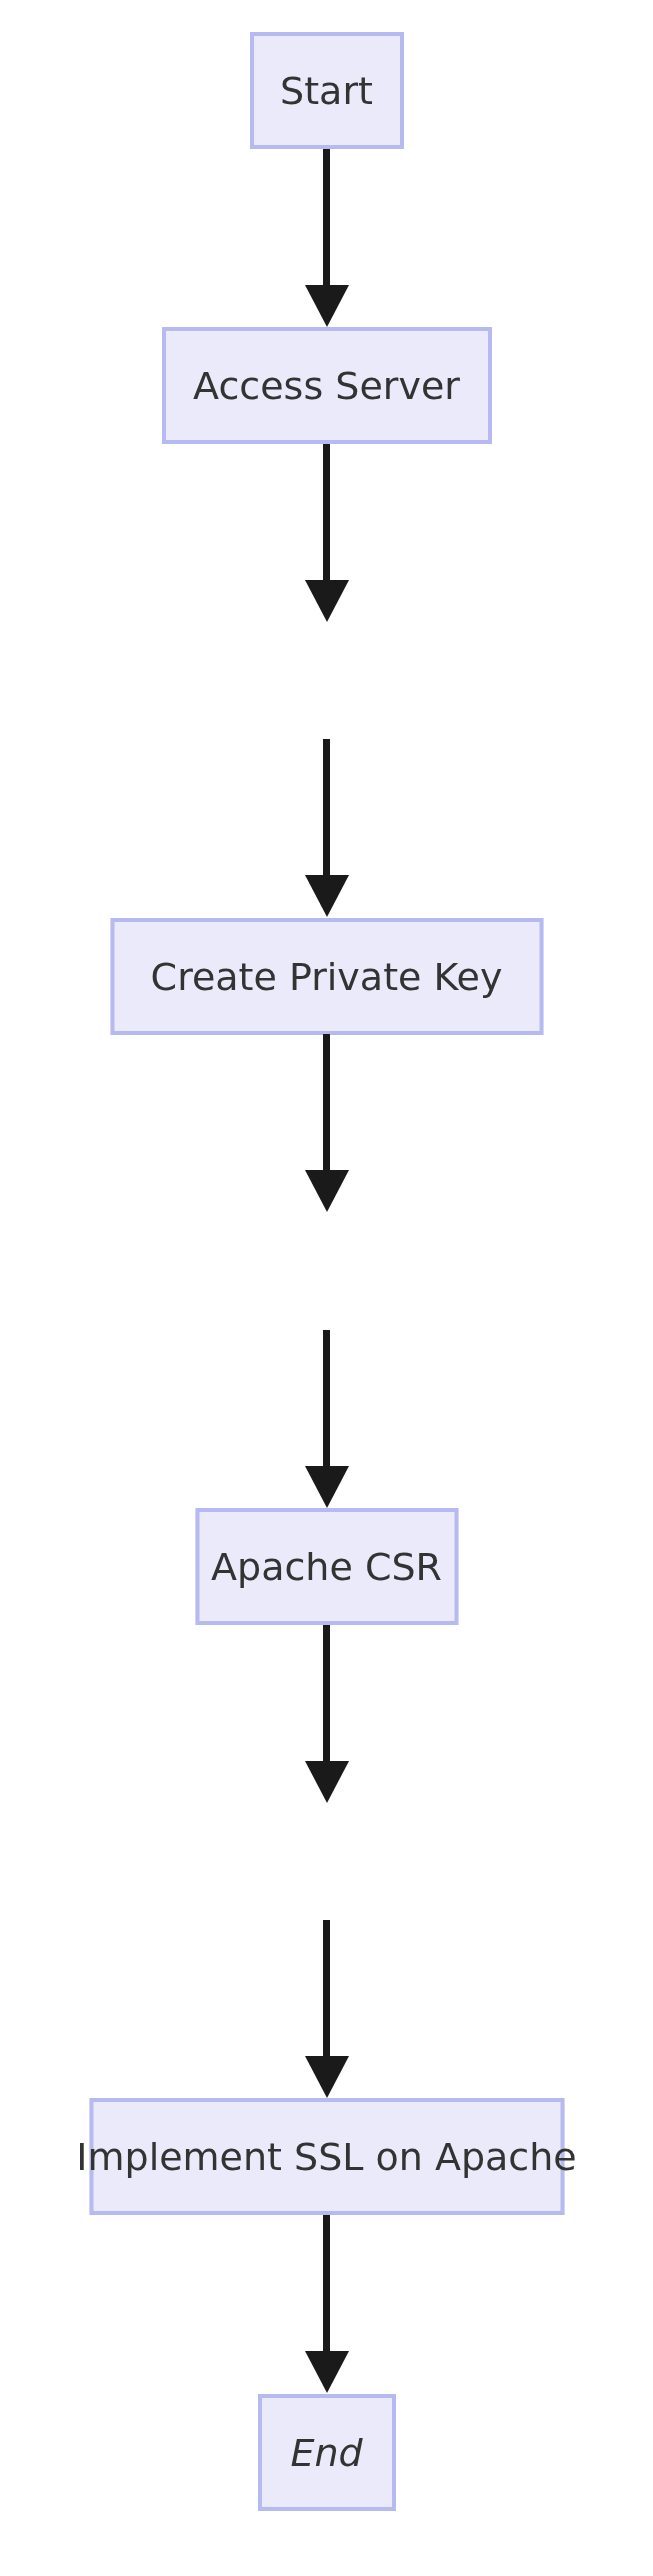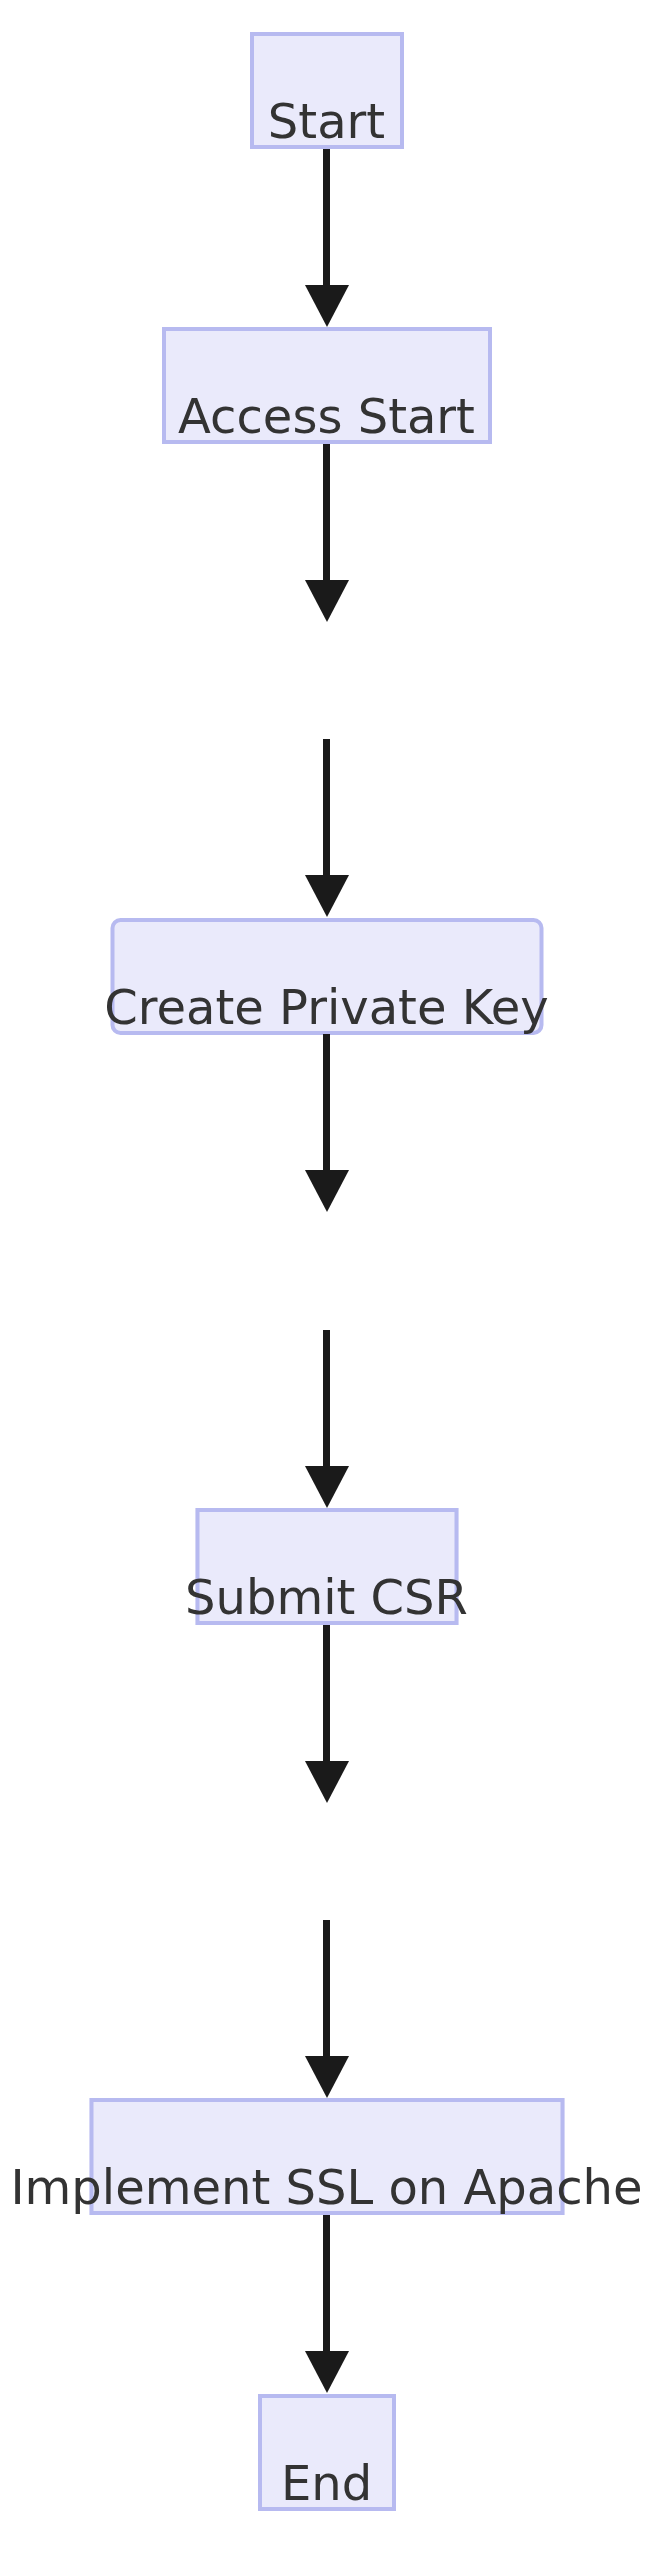--- a/index.html
+++ b/index.html
@@ -13,24 +13,24 @@
   }
   .node {
     position: absolute;
     left: 50%;
     transform: translateX(-50%);
     height: 117px;
     box-sizing: border-box;
     background: var(--node-fill, #EAEAFB);
     border: 4px solid var(--node-border, #B7BAF0);
     color: var(--text-color, #333333);
-    font-size: 48px;
+    font-size: 38px;
     line-height: 1;
     display: flex;
-    align-items: flex-end;
+    align-items: center;
     justify-content: center;
     white-space: nowrap;
     text-align: center;
   }
   .connector {
     position: absolute;
     left: 50%;
     transform: translateX(-50%);
     width: 44px;
     height: 178px;
@@ -47,43 +47,43 @@
     width: 0;
     height: 0;
     border-left: 22px solid transparent;
     border-right: 22px solid transparent;
     border-top: 42px solid var(--arrow-color, #1a1a1a);
   }
   
   .w-start { width: 154px; }
   .w-access { width: 330px; }
   .w-locate { width: 389px; }
-  .w-createkey { width: 433px; border-radius: 10px; }
+  .w-createkey { width: 433px; }
   .w-generate { width: 340px; }
   .w-verify { width: 263px; }
   .w-submit { width: 292px; }
   .w-implement { width: 475px; }
-  .w-end { width: 138px; }
+  .w-end { width: 138px; font-style: italic; }
 </style>
 </head>
 <body>
 
 <div id="canvas" style="background: rgb(255, 255, 255);">
 
   <div class="node w-start" style="top:32px">
     <span>Start</span>
   </div>
 
   <div class="connector" style="top:149px">
     <div class="arrow-line"></div>
     <div class="arrow-head"></div>
   </div>
 
   <div class="node w-access" style="top:327px">
-    <span>Access Start</span>
+    <span>Access Server</span>
   </div>
 
   <div class="connector" style="top:444px">
     <div class="arrow-line"></div>
     <div class="arrow-head"></div>
   </div>
 
 
   <div class="connector" style="top:739px">
     <div class="arrow-line"></div>
@@ -99,21 +99,21 @@
     <div class="arrow-head"></div>
   </div>
 
 
   <div class="connector" style="top:1330px">
     <div class="arrow-line"></div>
     <div class="arrow-head"></div>
   </div>
 
   <div class="node w-verify" style="top:1508px">
-    <span>Submit CSR</span>
+    <span>Apache CSR</span>
   </div>
 
   <div class="connector" style="top:1625px">
     <div class="arrow-line"></div>
     <div class="arrow-head"></div>
   </div>
 
 
   <div class="connector" style="top:1920px">
     <div class="arrow-line"></div>

